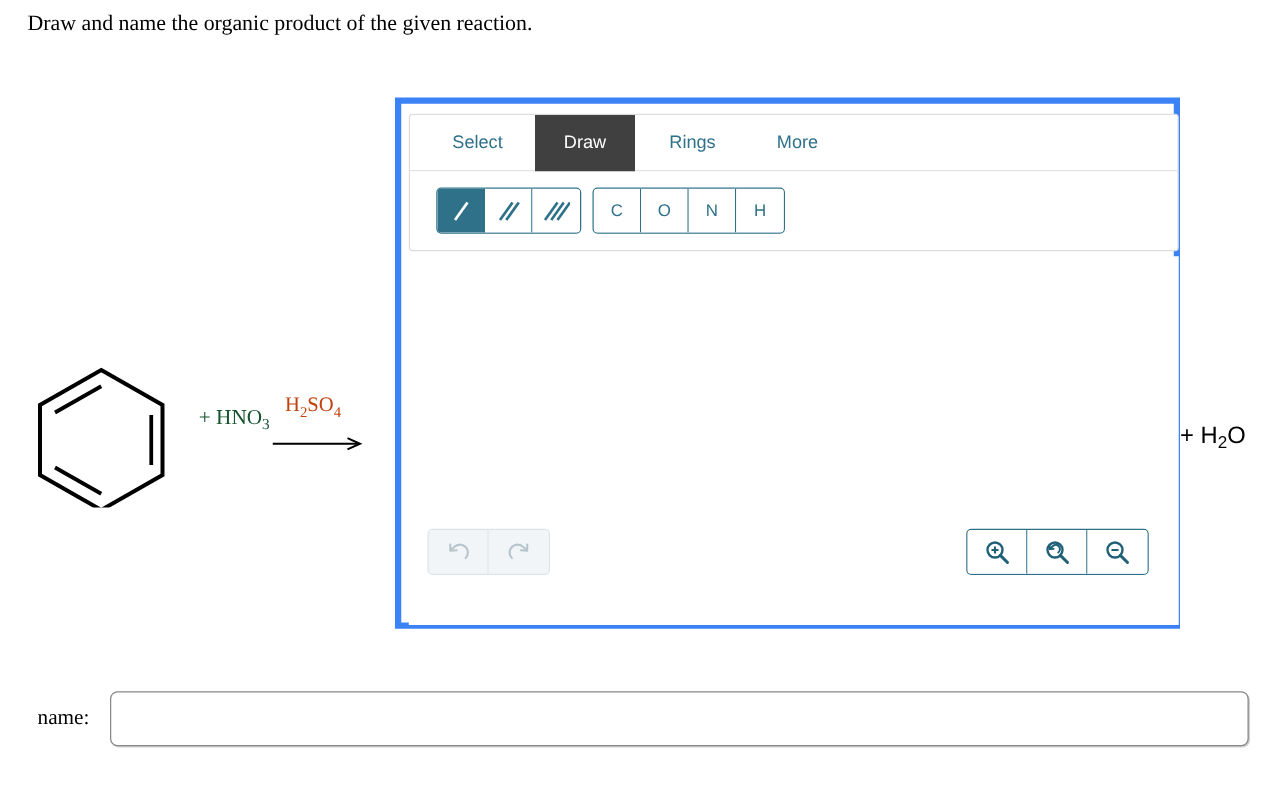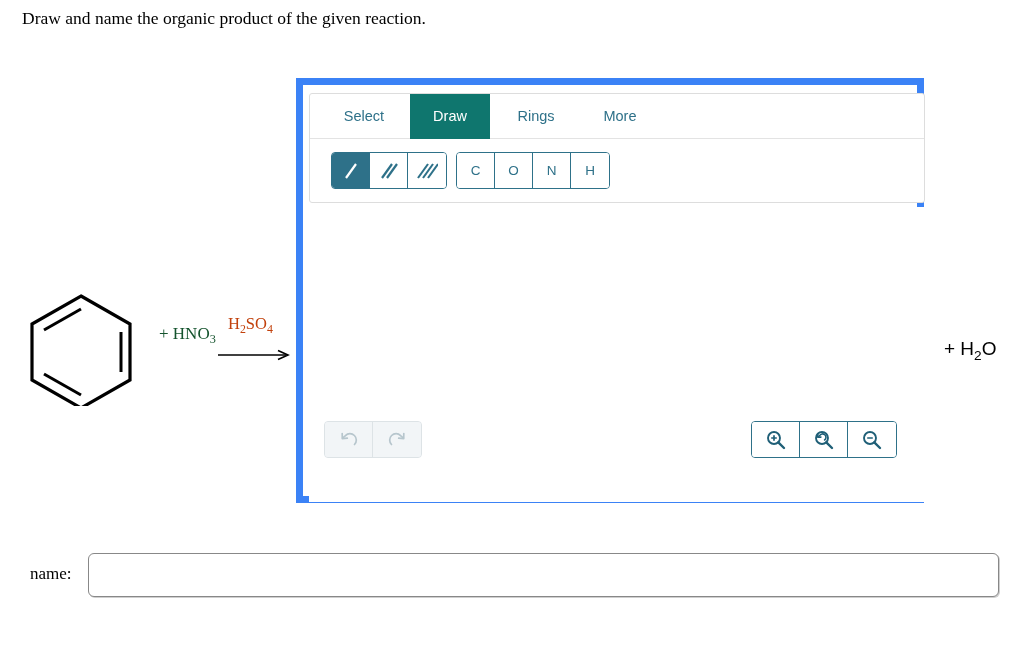--- a/index.html
+++ b/index.html
@@ -22,26 +22,26 @@
     top: 8px;
     font-family: "Liberation Serif", serif;
     font-size: 17.5px;
     color: #000000;
     white-space: nowrap;
   }
 
   
   #editor-container {
     position: absolute;
-    left: 296px;
+    left: 316px;
     top: 78px;
     width: 628px;
     height: 425px;
     background: #ffffff;
-    border: 7px solid #3b82f6;
+    border: 5px solid #3b82f6;
     box-sizing: border-box;
   }
 
   
   #toolbar-card {
     position: absolute;
     left: 6px;
     top: 8px;
     width: 616px;
     height: 110px;
@@ -66,21 +66,21 @@
     top: 0;
     height: 45px;
     line-height: 45px;
     text-align: center;
     font-size: 14.5px;
     color: #2e7189;
     cursor: pointer;
     box-sizing: border-box;
   }
   .tab.active {
-    background: #0f766e;
+    background: #404040;
     color: #ffffff;
     text-align: center;
   }
   #tab-select { left: 12px;  width: 84px; }
   #tab-draw   { left: 100px; width: 80px; }
   #tab-rings  { left: 184px; width: 84px; }
   #tab-more   { left: 272px; width: 76px; }
   #tab-erase  { right: 12px; width: 84px; }
 
   

